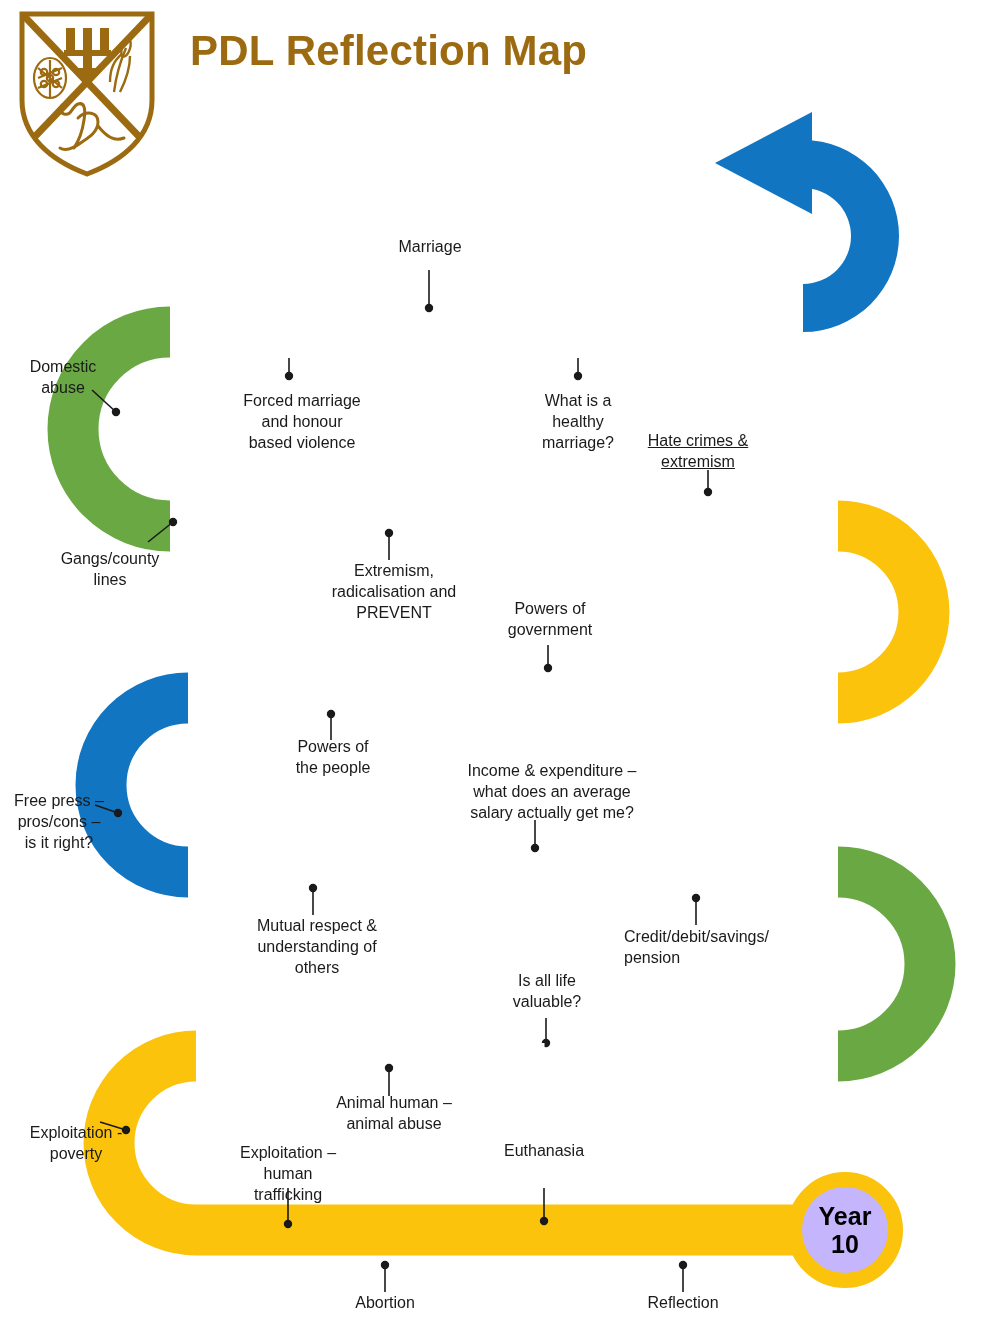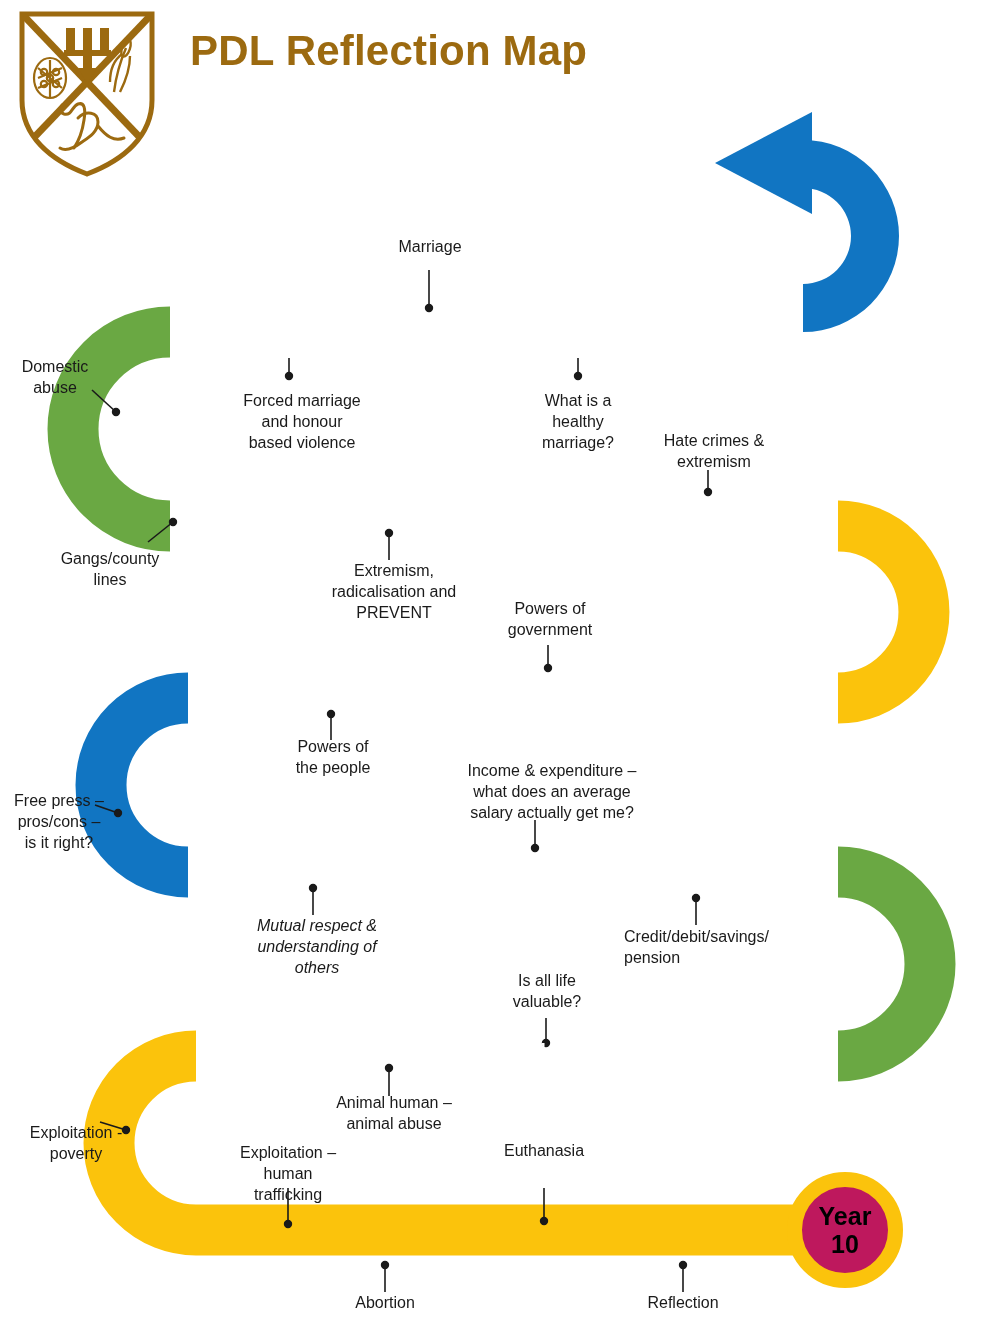--- a/index.html
+++ b/index.html
@@ -54,21 +54,21 @@
     white-space:pre-line;
   }
 
   
   .year-badge{
     position:absolute;
     left:787px;top:1172px;
     width:116px;height:116px;
     border-radius:50%;
     border:15px solid #fbc30c;
-    background:#be185d;
+    background:#c4b5fd;
     box-sizing:border-box;
     display:flex;align-items:center;justify-content:center;
     flex-direction:column;
   }
   .year-badge span{
     font-size:25px;font-weight:700;color:#000;line-height:1.12;
     text-align:center;
   }
 </style>
 </head>
@@ -266,32 +266,32 @@
         <circle cx="683" cy="1265" r="3.4"></circle>
     </g>
   </svg>
 
   <div class="term-label" style="left:360px;top:312px;width:400px;">AUTUMN TERM - PSHE</div>
   <div class="term-label" style="left:355px;top:681px;width:400px;">SPRING TERM – CITIZENSHIP</div>
   <div class="term-label" style="left:330px;top:1040px;width:500px;">SUMMER TERM – PHILOSOPHY  &amp; ETHICS</div>
 
   <div class="topic" style="left:355px;top:236px;width:150px;">Marriage</div>
 
-  <div class="topic" style="left:0;top:356px;width:110px;">Domestic
+  <div class="topic" style="left:8px;top:356px;width:110px;">Domestic
 abuse</div>
 
   <div class="topic" style="left:212px;top:390px;width:180px;">Forced marriage
 and honour
 based violence</div>
 
   <div class="topic" style="left:512px;top:390px;width:132px;">What is a
 healthy
 marriage?</div>
 
-  <div class="topic" style="left:638px;top:430px;width:152px;">Hate crimes &amp;
+  <div class="topic" style="left:622px;top:430px;width:152px;text-decoration:underline;">Hate crimes &amp;
 extremism</div>
 
   <div class="topic" style="left:40px;top:548px;width:140px;">Gangs/county
 lines</div>
 
   <div class="topic" style="left:300px;top:560px;width:188px;">Extremism,
 radicalisation and
 PREVENT</div>
 
   <div class="topic" style="left:482px;top:598px;width:136px;">Powers of
@@ -301,21 +301,21 @@
 the people</div>
 
   <div class="topic" style="left:2px;top:790px;width:114px;">Free press –
 pros/cons –
 is it right?</div>
 
   <div class="topic" style="left:441px;top:760px;width:222px;">Income &amp; expenditure –
 what does an average
 salary actually get me?</div>
 
-  <div class="topic" style="left:228px;top:915px;width:178px;font-style:italic;">Mutual respect &amp;
+  <div class="topic" style="left:228px;top:915px;width:178px;">Mutual respect &amp;
 understanding of
 others</div>
 
   <div class="topic" style="left:624px;top:926px;width:186px;text-align:left;">Credit/debit/savings/
 pension</div>
 
   <div class="topic" style="left:486px;top:970px;width:122px;">Is all life
 valuable?</div>
 
   <div class="topic" style="left:16px;top:1090px;width:120px;margin-top:32px;">Exploitation -

